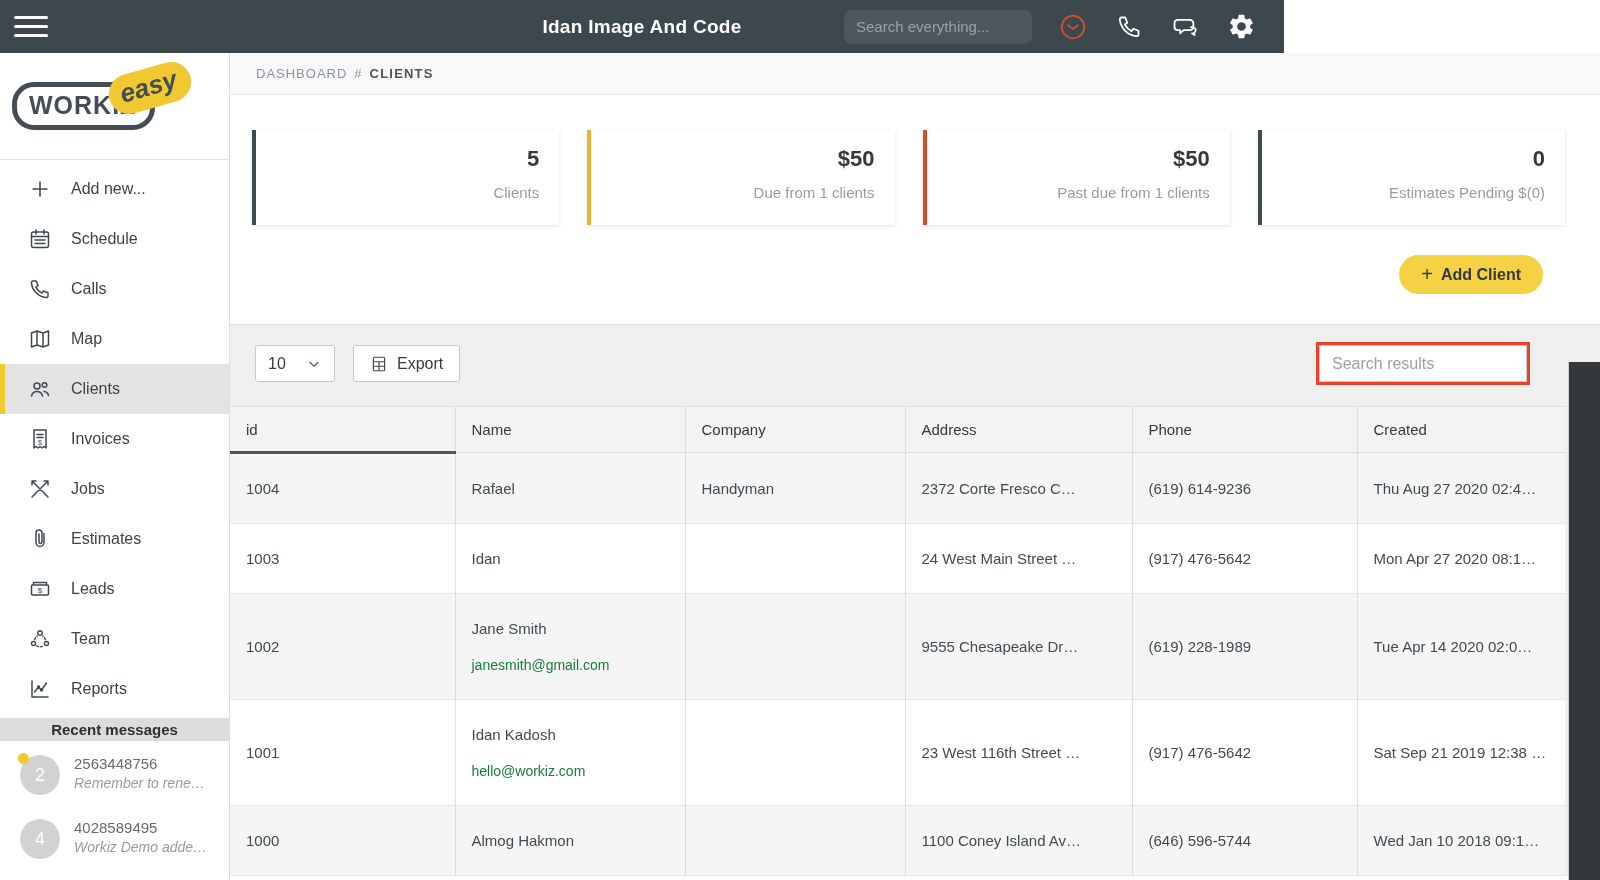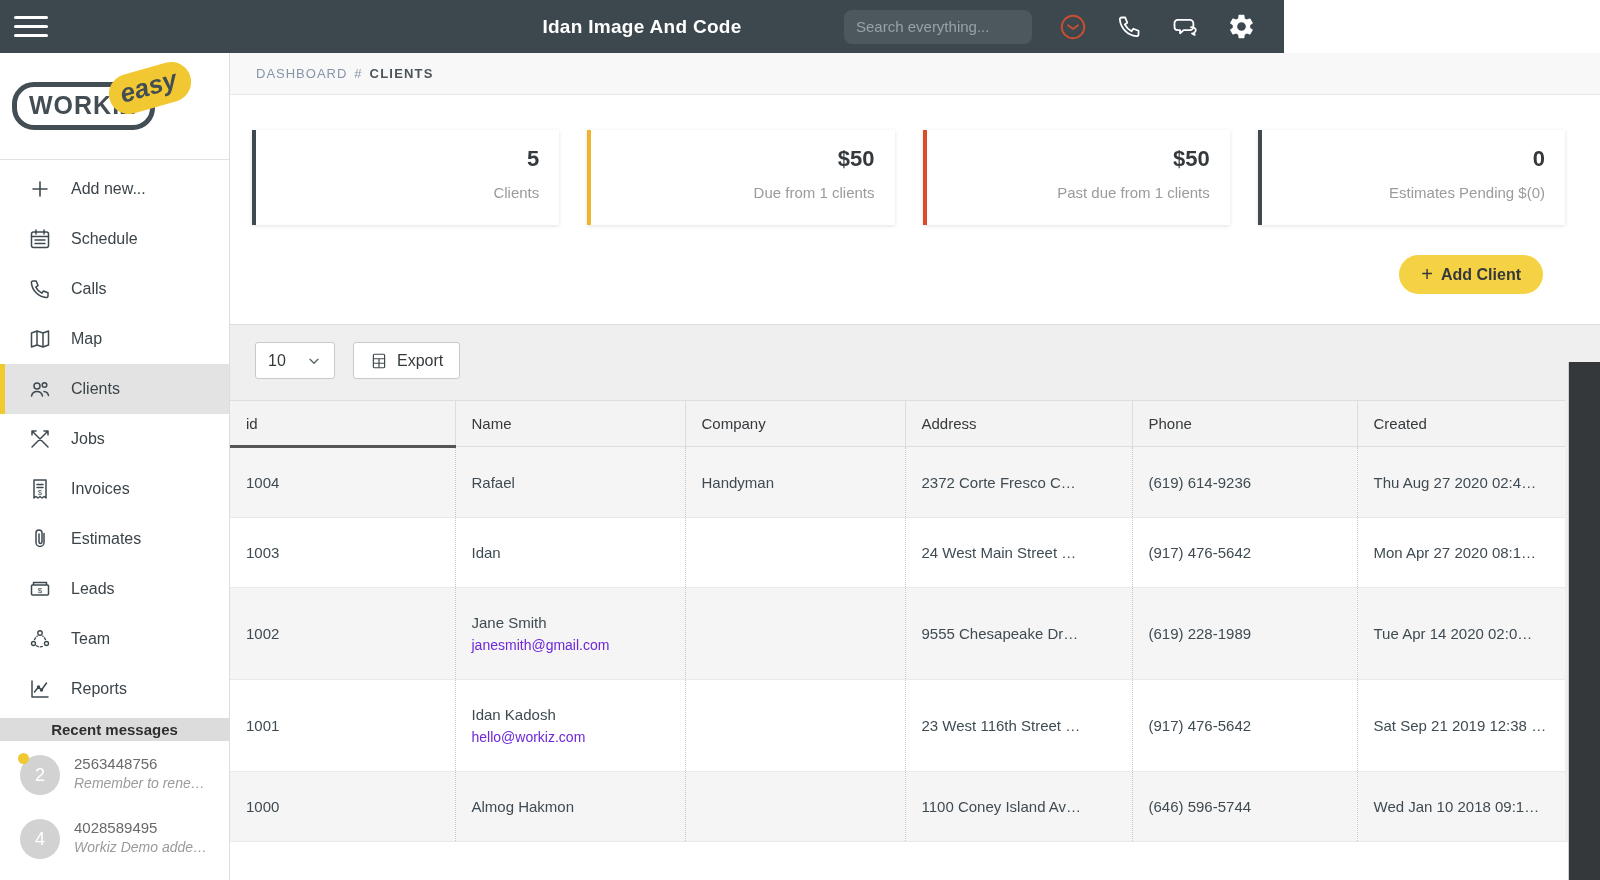--- a/index.html
+++ b/index.html
@@ -88,21 +88,21 @@
     background:#fff; font-size:15px; }
   thead th { background:#f3f3f3; text-align:left; font-weight:normal; color:#35393c;
     height:46px; padding:0 16px; border:1px solid #ddd; border-left:none; cursor:pointer; }
   thead th:last-child { border-right:none; }
   thead th.sorted { border-bottom:3px solid #555; }
   tbody td { padding:26px 16px; color:#3f4b52; border-right:1px dotted #c7c7c7; vertical-align:middle; }
   tbody td:last-child { border-right:none; }
   tbody tr { border-bottom:1px solid #e9e9e9; }
   tbody tr:nth-child(odd) { background:#f5f5f5; }
   tbody tr:nth-child(even) { background:#fff; }
-  .cell-email { font-size:14px; color:#6d28d9; margin-top:6px; }
+  .cell-email { font-size:14px; color:#15803d; margin-top:20px; }
   .cell-clip { white-space:nowrap; overflow:hidden; }
 
   
   .right-strip { position:absolute; top:362px; right:0; width:32px; bottom:0;
     background:#34383b; border-left:1px solid #cfcfcf; z-index:40; cursor:pointer; }
 
   svg { display:block; }
 </style>
 </head>
 <body>
@@ -190,34 +190,34 @@
             <path d="M3.5 19c.7-3 2.8-4.5 5.5-4.5s4.8 1.5 5.5 4.5"></path>
             <circle cx="16.5" cy="8" r="2.3"></circle>
             <path d="M16 14.5c2.4.2 4 1.6 4.5 4"></path>
           </svg>
       </span>
       <span class="nav-label">Clients</span>
     </div>
     <div class="nav-item">
       <span class="nav-icon">
         <svg width="24" height="24" viewBox="0 0 24 24" fill="none" stroke="#3e4950" stroke-width="1.5" stroke-linecap="round" stroke-linejoin="round">
-            <path d="M4 20 20 4M16 4h4v4M4 4l16 16M4 8V4h4"></path>
-          </svg>
-      </span>
-      <span class="nav-label">Jobs</span>
-    </div>
-    <div class="nav-item">
-      <span class="nav-icon">
-        <svg width="24" height="24" viewBox="0 0 24 24" fill="none" stroke="#3e4950" stroke-width="1.5" stroke-linecap="round" stroke-linejoin="round">
             <path d="M6 3h12v18l-2-1.5L14 21l-2-1.5L10 21l-2-1.5L6 21V3z"></path>
             <path d="M9 7.5h6M9 10.5h6"></path>
             <text x="12" y="17.5" font-size="7" fill="#3e4950" stroke="none" text-anchor="middle">$</text>
           </svg>
       </span>
       <span class="nav-label">Invoices</span>
+    </div>
+    <div class="nav-item">
+      <span class="nav-icon">
+        <svg width="24" height="24" viewBox="0 0 24 24" fill="none" stroke="#3e4950" stroke-width="1.5" stroke-linecap="round" stroke-linejoin="round">
+            <path d="M4 20 20 4M16 4h4v4M4 4l16 16M4 8V4h4"></path>
+          </svg>
+      </span>
+      <span class="nav-label">Jobs</span>
     </div>
     <div class="nav-item">
       <span class="nav-icon">
         <svg width="24" height="24" viewBox="0 0 24 24" fill="none" stroke="#3e4950" stroke-width="1.5" stroke-linecap="round" stroke-linejoin="round">
             <path d="M16 6.5v9a4 4 0 0 1-8 0V6a3 3 0 0 1 6 0v9a1.5 1.5 0 0 1-3 0V7"></path>
           </svg>
       </span>
       <span class="nav-label">Estimates</span>
     </div>
     <div class="nav-item">
@@ -319,20 +319,23 @@
             <path d="M6 9.5l6 6 6-6"></path>
           </svg>
       </div>
       <button class="btn-export">
         <svg width="18" height="18" viewBox="0 0 24 24" fill="none" stroke="#3e4950" stroke-width="1.6" stroke-linejoin="round">
             <rect x="4.5" y="3" width="15" height="18" rx="1.5"></rect>
             <path d="M4.5 9h15M4.5 15h15M12 9v12"></path>
           </svg>
         <span>Export</span>
       </button>
+      <div class="search-results-wrap">
+        <input class="search-results" placeholder="Search results" style="">
+      </div>
     </div>
 
     <table>
       <colgroup>
         <col style="width:225px">
           <col style="width:230px">
           <col style="width:220px">
         <col style="width:227px">
           <col style="width:225px">
           <col style="width:208px">

